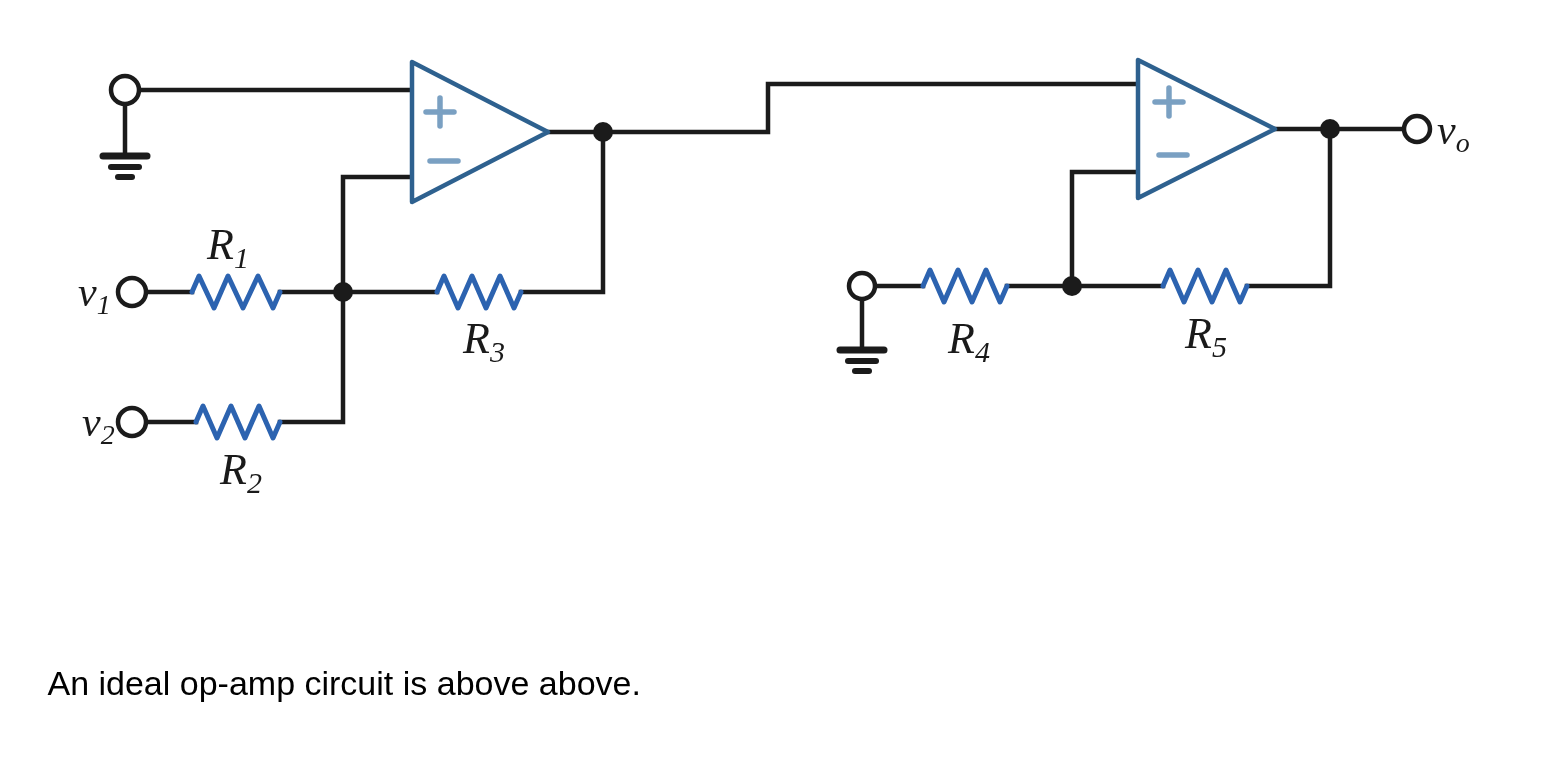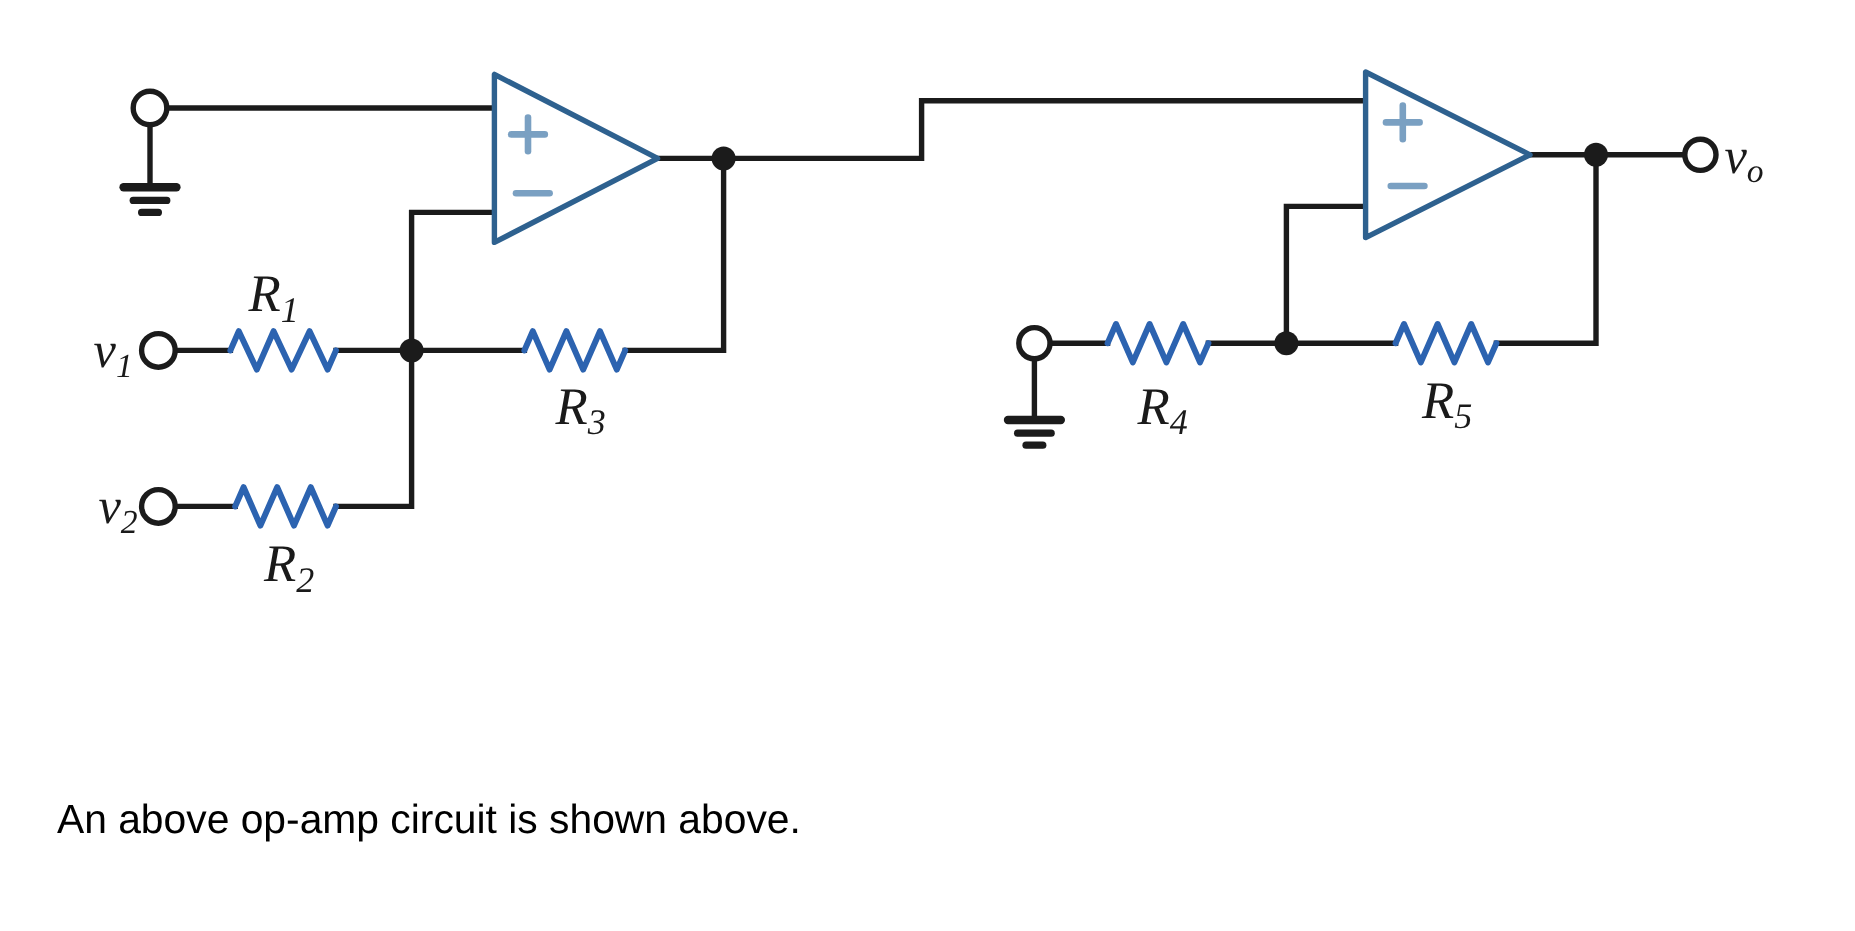--- a/index.html
+++ b/index.html
@@ -105,16 +105,16 @@
   <text class="cl vlbl" x="82" y="436"><tspan>v</tspan><tspan class="vsub" dy="8">2</tspan></text>
   <text class="cl lbl" x="207" y="259"><tspan>R</tspan><tspan class="sublbl" dy="9">1</tspan></text>
   <text class="cl lbl" x="220" y="484"><tspan>R</tspan><tspan class="sublbl" dy="9">2</tspan></text>
   <text class="cl lbl" x="463" y="353"><tspan>R</tspan><tspan class="sublbl" dy="9">3</tspan></text>
   <text class="cl lbl" x="948" y="353"><tspan>R</tspan><tspan class="sublbl" dy="9">4</tspan></text>
   <text class="cl lbl" x="1185" y="348"><tspan>R</tspan><tspan class="sublbl" dy="9">5</tspan></text>
   <text class="cl vlbl" x="1437" y="144"><tspan>v</tspan><tspan class="vsub" dy="8">o</tspan></text>
 </svg>
 
 <div id="problem">
-  <div> An above op-amp circuit is shown above.</div>
+  <div> An ideal op-amp circuit is above above.</div>
   
   
 </div>
 
 </body></html>

